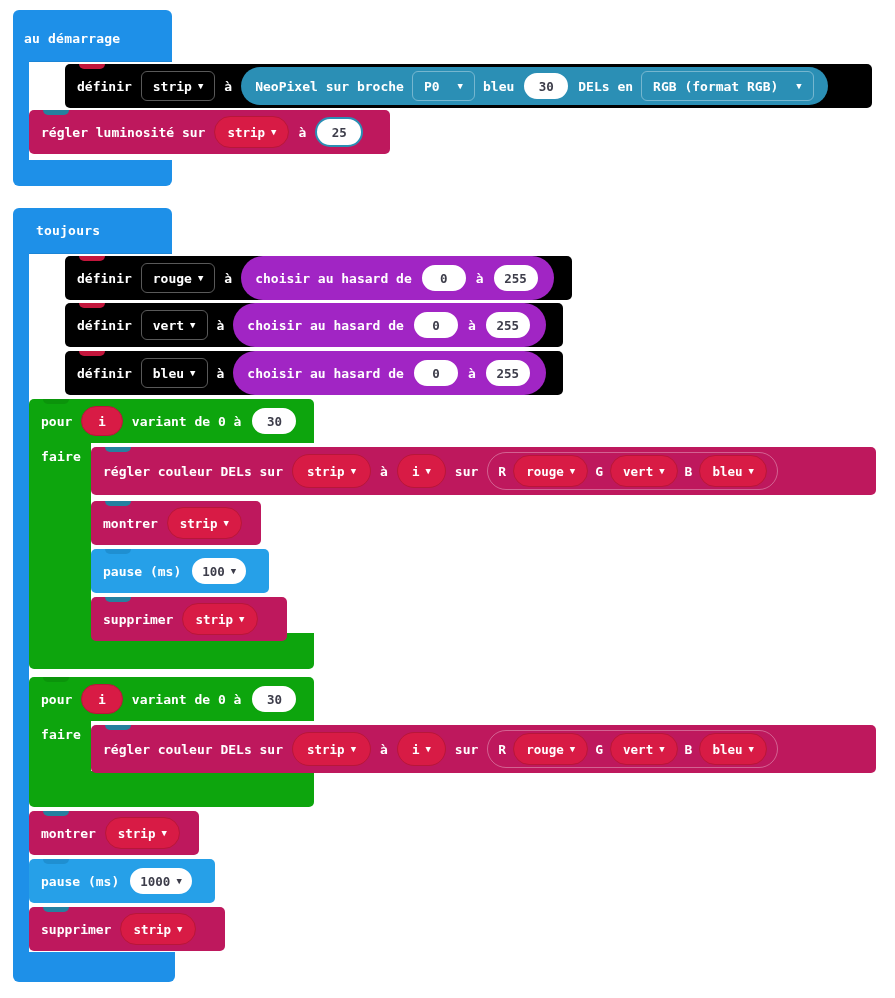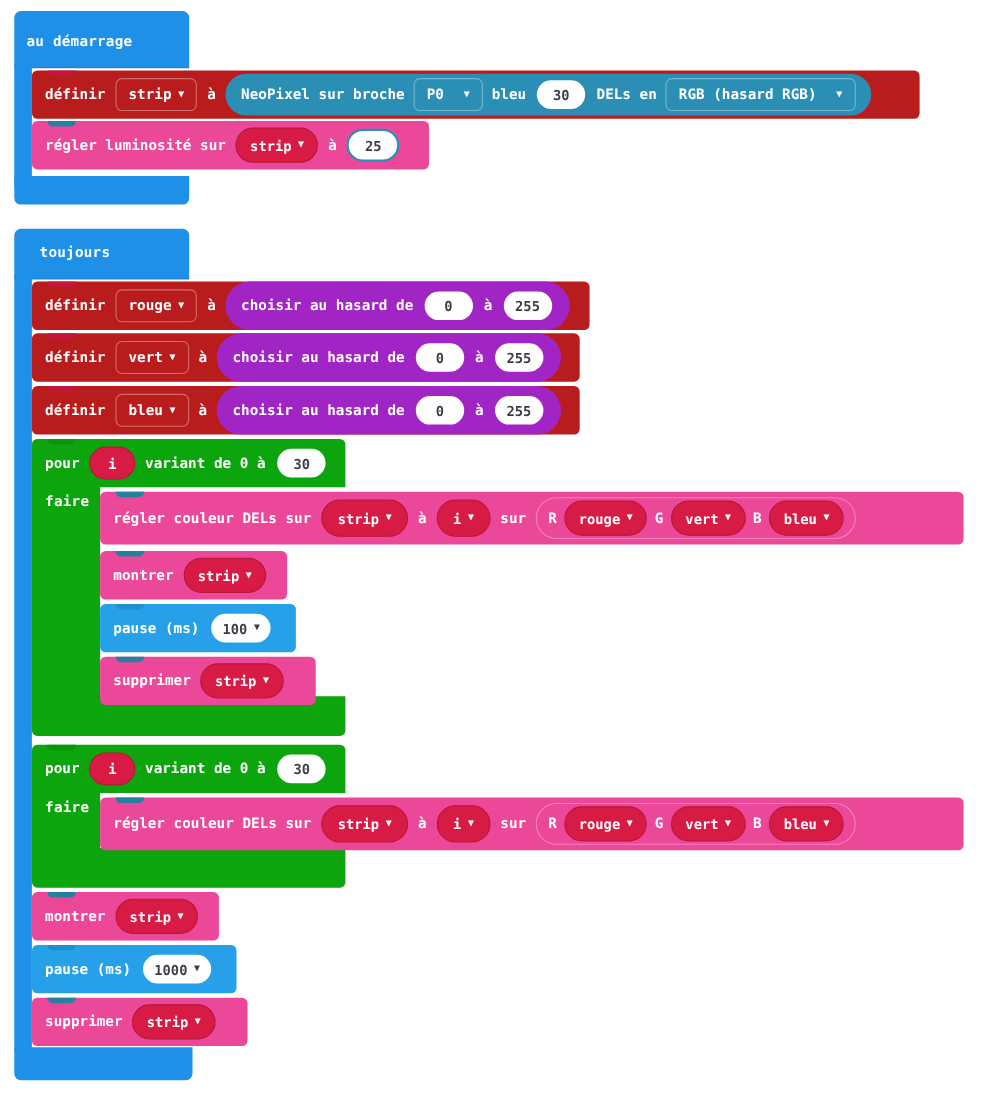--- a/index.html
+++ b/index.html
@@ -35,22 +35,22 @@
   }
 
   
   .stmt{
     border-radius:5px;
     display:flex;align-items:center;
     color:#fff;font-weight:bold;font-size:13px;
     white-space:nowrap;
     padding-left:12px;
   }
-  .red   {background:#b91c1c;}
-  .teal  {background:#ec4899;}
+  .red   {background:#000000;margin-left:36px;}
+  .teal  {background:#be185d;}
   .blue  {background:#26A0E8;}
   .green {background:#0DA50D;}
 
   
   .notch{
     position:absolute;
     width:26px;height:5px;
     border-radius:0 0 6px 6px;
     top:0;left:14px;
   }
@@ -146,21 +146,21 @@
       <span class="rep rep-teal" style="height:38px;">
         <span class="txt">NeoPixel sur broche</span>
         <span class="fld-teal">
           <span>P0</span>
           <span class="caret">▼</span>
         </span>
         <span class="txt">bleu</span>
         <span class="num num-teal">30</span>
         <span class="txt">DELs en</span>
         <span class="fld-teal">
-          <span>RGB (hasard RGB)</span>
+          <span>RGB (format RGB)</span>
           <span class="caret">▼</span>
         </span>
       </span>
     </div>
   </div>
 
   <div class="blk stmt teal" style="left:29px;top:110px;width:361px;height:44px;">
     <div class="notch notch-teal"></div>
     <div class="row">
       <span class="txt">régler luminosité sur</span>

